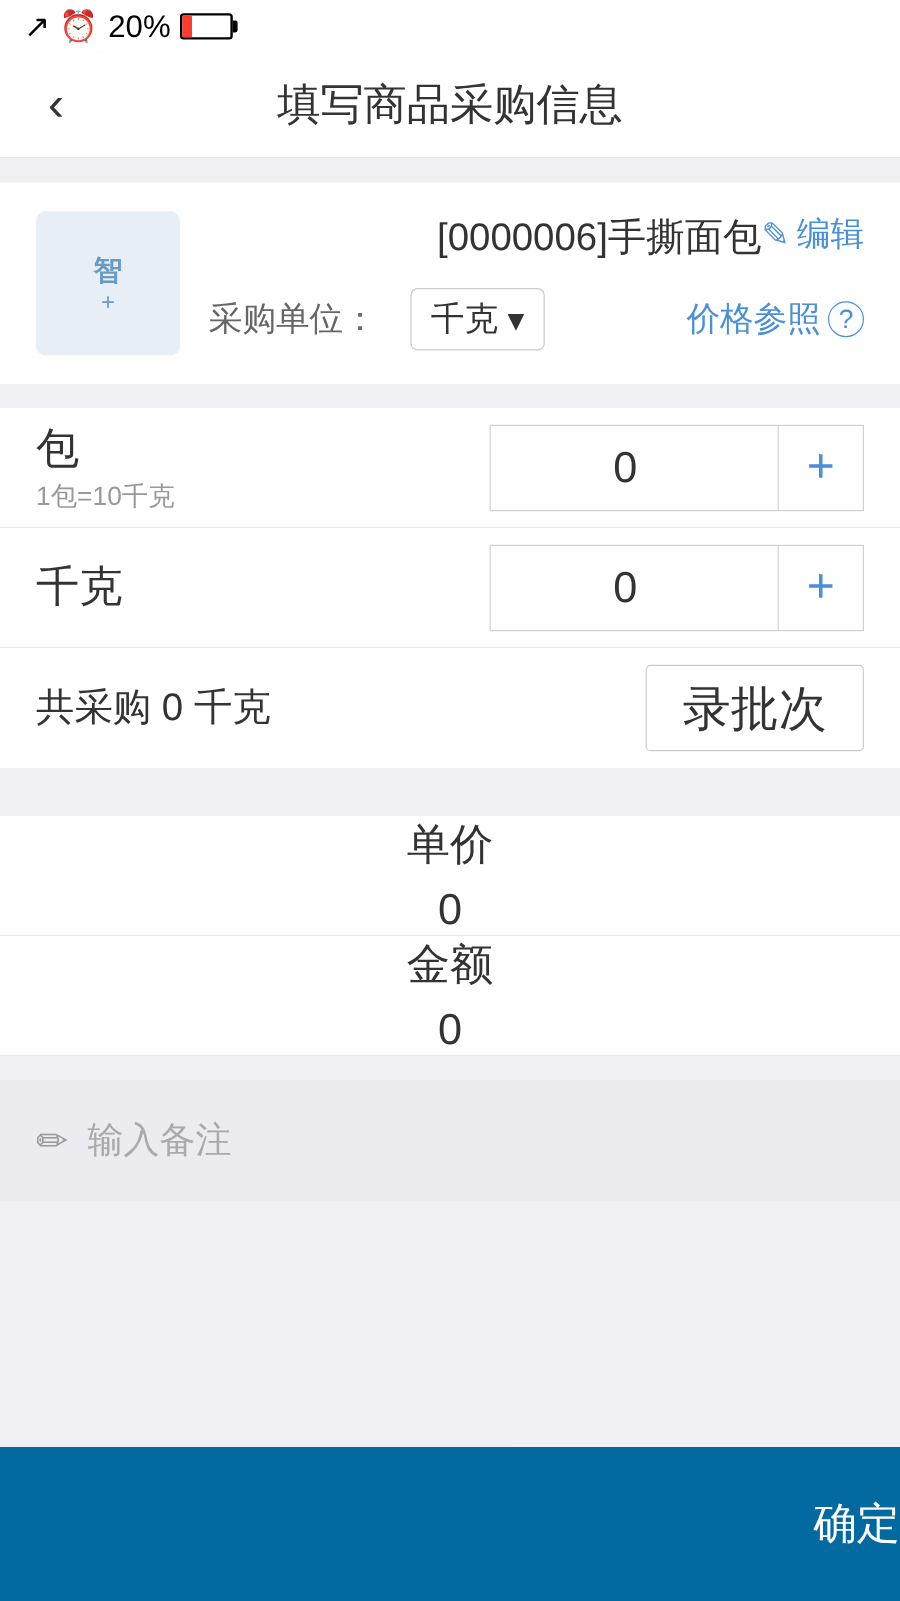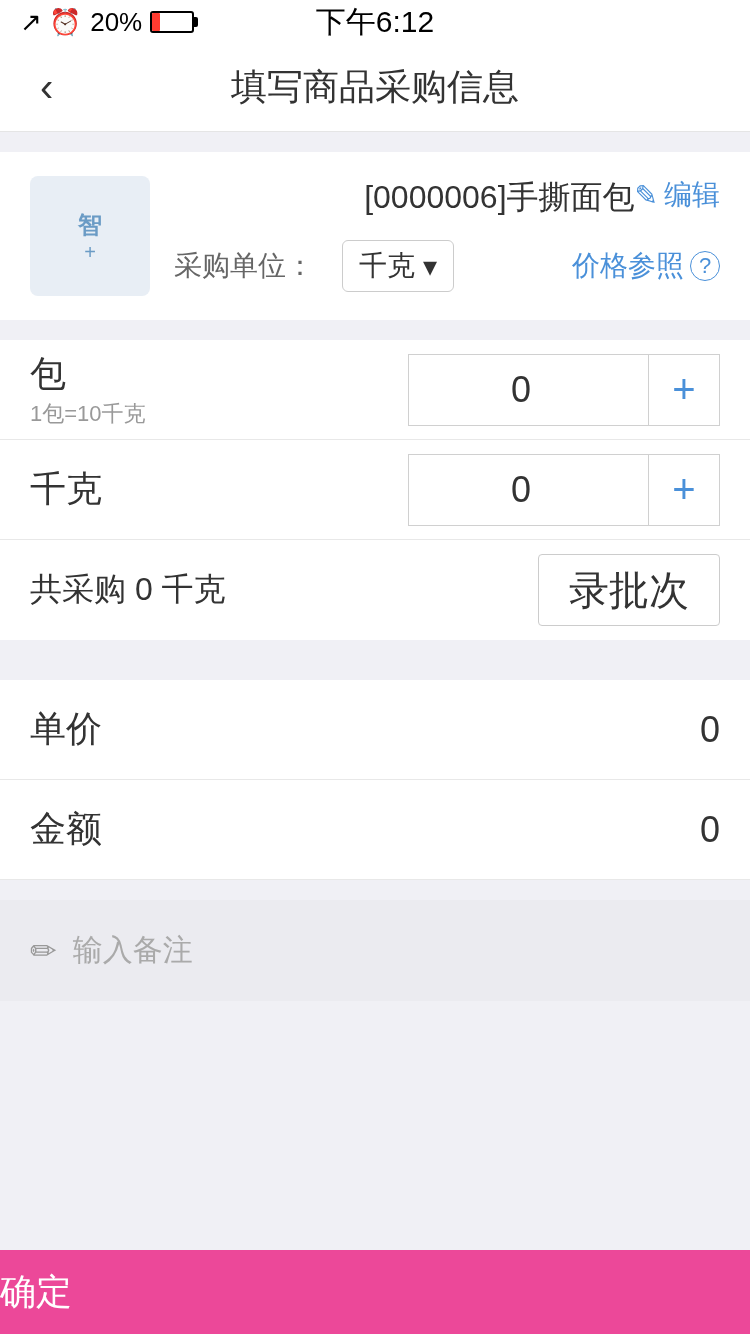--- a/index.html
+++ b/index.html
@@ -261,20 +261,21 @@
       background: #fff;
       margin-top: 20px;
     }
     .price-row {
       display: flex;
       align-items: center;
       padding: 0 30px;
       height: 100px;
       border-bottom: 1px solid #e8e8e8;
       justify-content: space-between;
+      flex-direction: column;
     }
     .price-row-label {
       font-size: 36px;
       color: #333;
     }
     .price-row-value {
       font-size: 36px;
       color: #333;
     }
 
@@ -301,44 +302,43 @@
     .main-content {
       min-height: 900px;
       padding-bottom: 120px;
     }
 
     
     .bottom-bar {
       position: fixed;
       bottom: 0;
       width: 750px;
-      height: 84px;
-      background: #ec4899;
-      display: flex;
-      align-items: center;
-      justify-content: flex-start;
+      height: 128px;
+      background: #0369a1;
+      display: flex;
+      align-items: center;
+      justify-content: flex-end;
       cursor: pointer;
     }
     .confirm-btn-label {
       font-size: 36px;
       color: #fff;
       font-weight: 500;
     }
 
     
     .wifi-icon {
       display: inline-block;
       font-size: 24px;
     }
   </style>
 </head>
 <body>
 
 <div class="status-bar">
-  <div class="status-bar-center">下午6:12</div>
   <div class="status-bar-right">
     <span>↗</span>
     <span>⏰</span>
     <span>20%</span>
     <span class="battery-icon">
       <span class="battery-fill"></span>
     </span>
   </div>
 </div>
 

